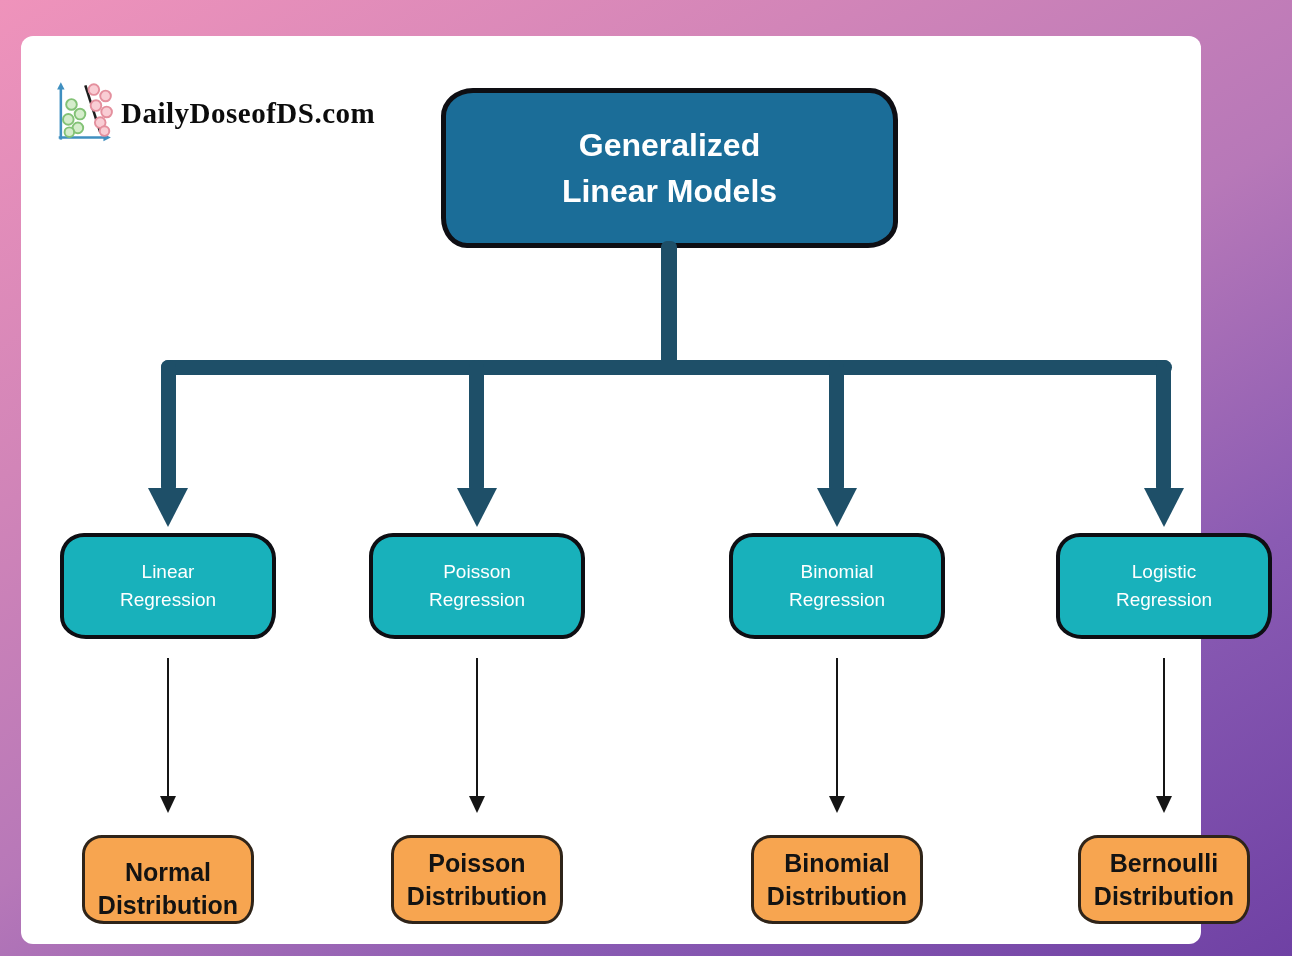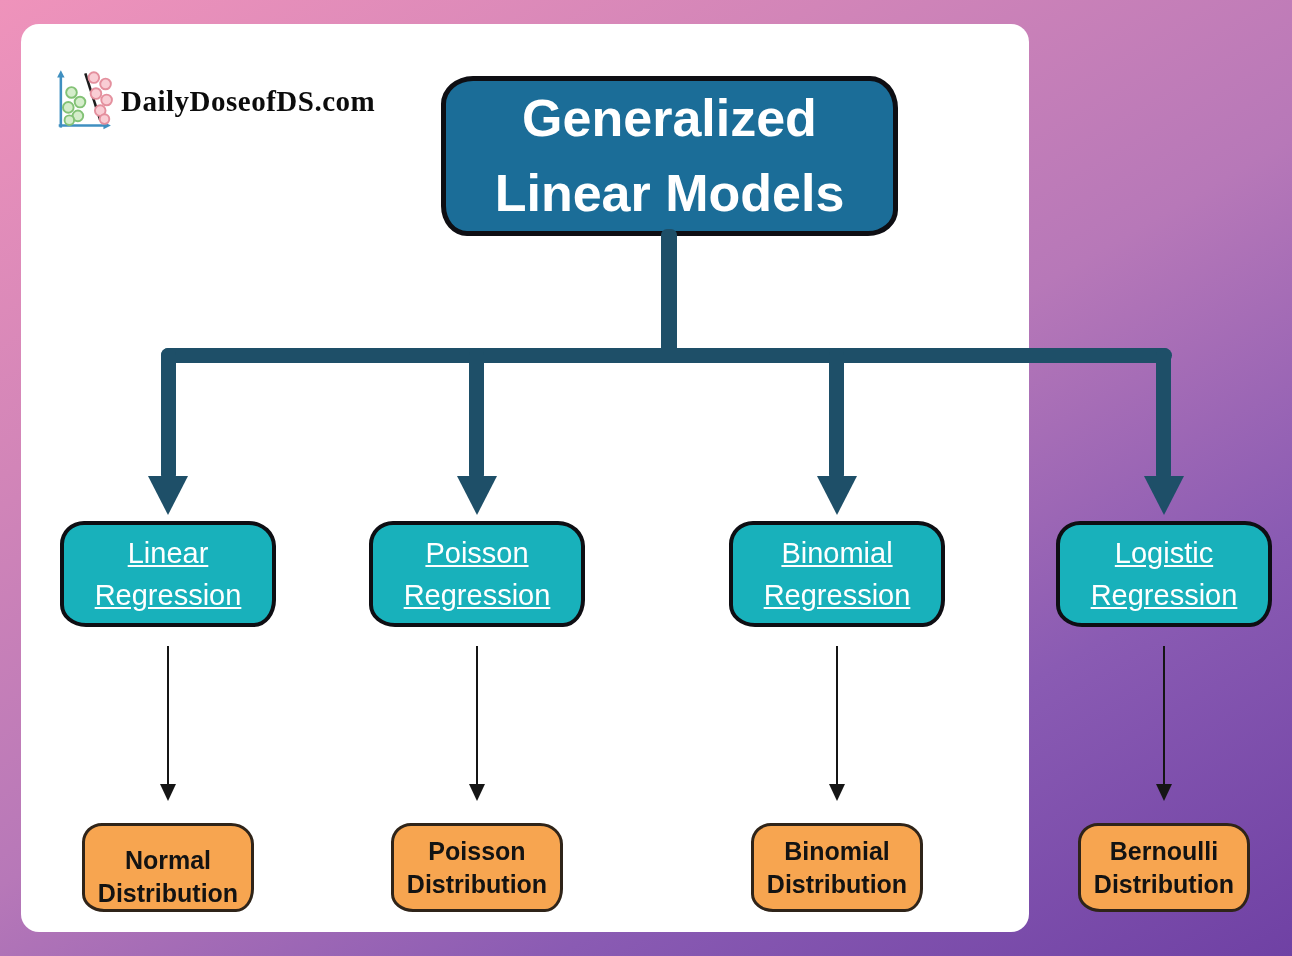--- a/index.html
+++ b/index.html
@@ -23,23 +23,23 @@
   .page{
     position:relative;width:1292px;height:956px;overflow:hidden;
     background:linear-gradient(150deg,
       var(--background-gradient-start) 0%,
       #d285b8 28%,
       var(--background-gradient-mid) 52%,
       #8a5bb3 75%,
       var(--background-gradient-end) 100%);
   }
   .card{
-    position:absolute;left:21px;top:24px;width:1008px;height:908px;
+    position:absolute;left:21px;top:36px;width:1180px;height:908px;
     background:var(--card-background);
-    border-radius:18px;
+    border-radius:12px;
   }
 
   
   .brand{position:absolute;left:26px;top:42px;display:flex;align-items:center;}
   .brand svg{width:66px;height:70px;}
   .brand-label{
     font-family:"Liberation Serif",serif;font-weight:700;
     font-size:29px;color:#0c0c0c;margin-left:8px;letter-spacing:.5px;
   }
 
@@ -47,29 +47,29 @@
   .node{
     position:absolute;display:flex;align-items:center;justify-content:center;
     text-align:center;white-space:pre-line;
   }
   .node-root{
     left:420px;top:52px;width:457px;height:160px;
     background:var(--root-node-fill);
     border:5px solid var(--node-border);
     border-radius:32px 28px 30px 26px / 28px 32px 26px 30px;
     color:var(--node-text-light);
-    font-size:52px;font-weight:700;line-height:1.45;
+    font-size:32px;font-weight:700;line-height:1.45;
   }
   .node-model{
     width:216px;height:106px;top:497px;
     background:var(--model-node-fill);
     border:4px solid var(--node-border);
     border-radius:24px 27px 22px 26px / 23px 25px 27px 22px;
     color:var(--node-text-light);
-    font-size:29px;font-weight:400;line-height:1.45;text-decoration:underline;
+    font-size:19px;font-weight:400;line-height:1.45;
   }
   .node-dist{
     width:172px;height:89px;top:799px;
     background:var(--distribution-node-fill);
     border:3.5px solid var(--distribution-node-border);
     border-radius:20px 23px 18px 22px / 19px 21px 23px 18px;
     color:var(--node-text-dark);
     font-size:25px;font-weight:700;line-height:1.3;
   }
   .col1 .node-model{left:39px;}   .col1 .node-dist{left:61px;align-items:flex-end;}

